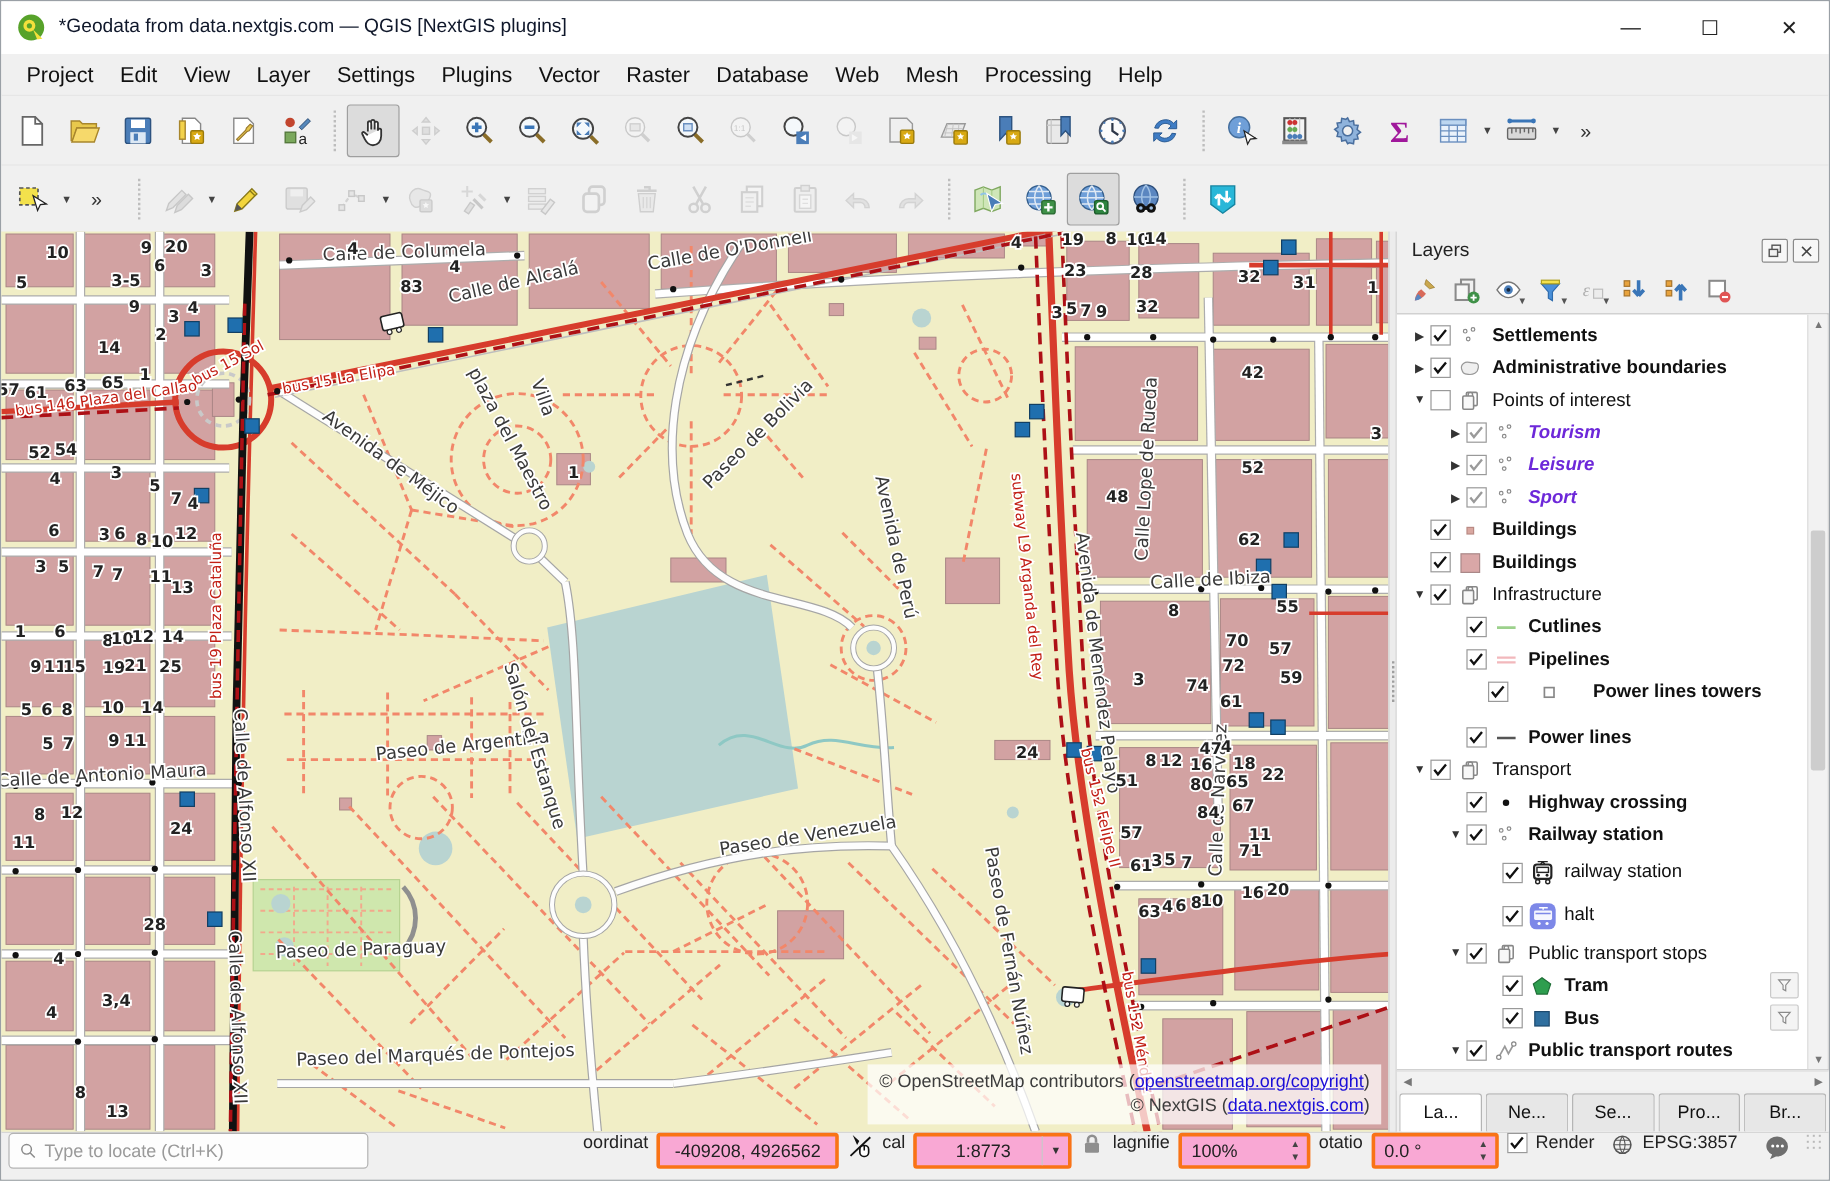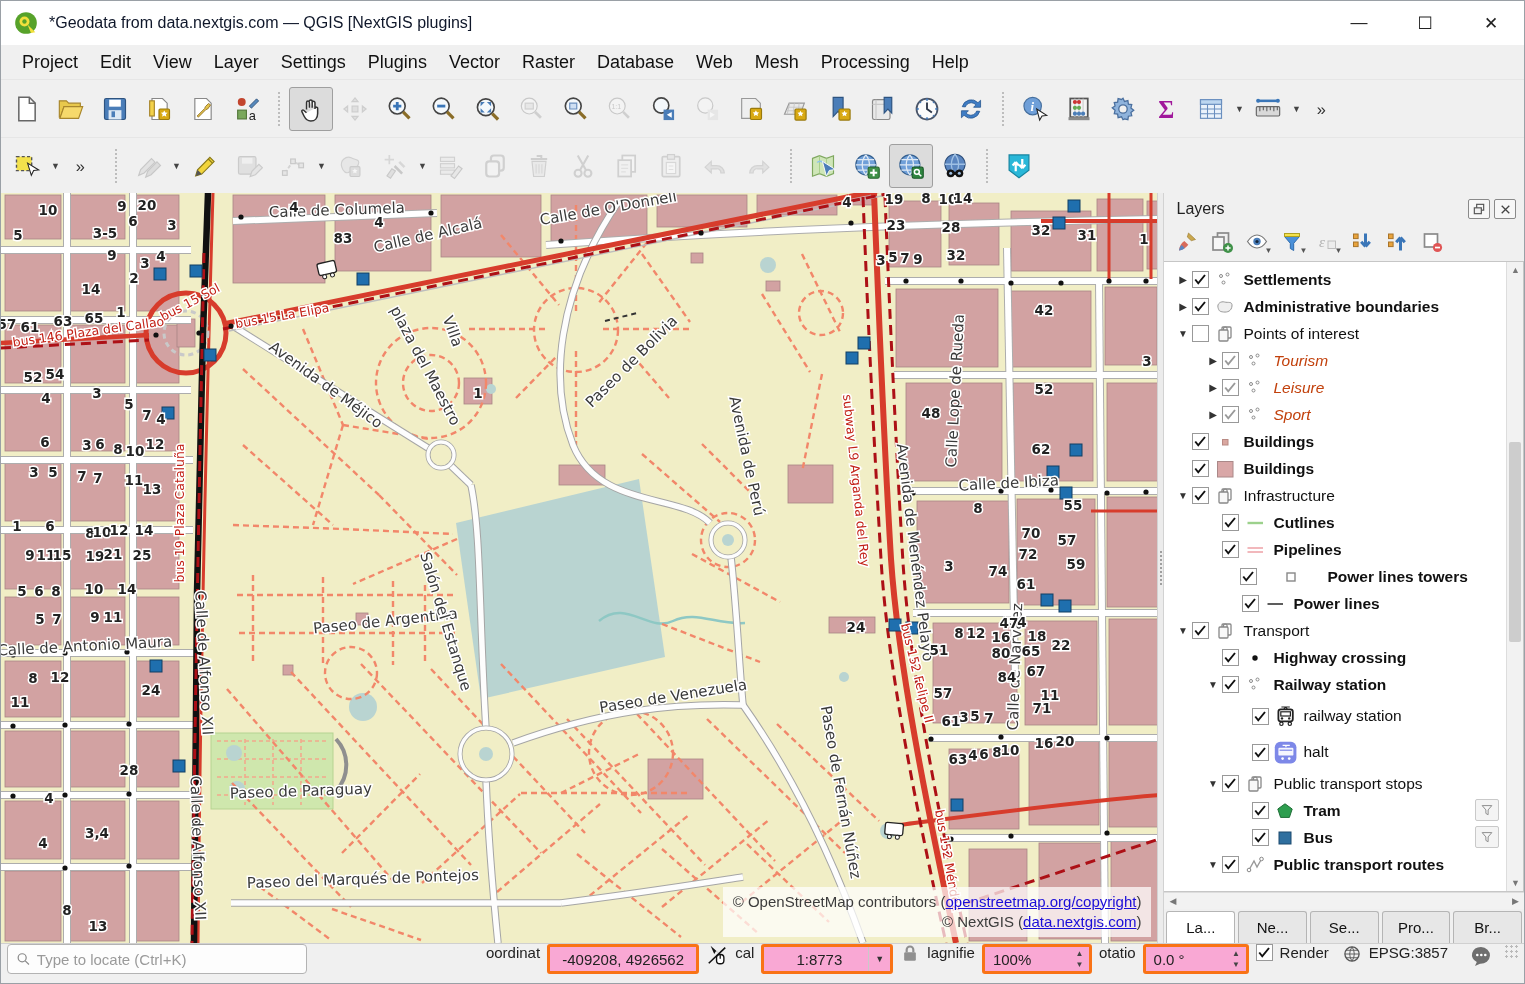--- a/index.html
+++ b/index.html
@@ -36,21 +36,21 @@
   .phbtn{width:22px;height:20px;border:1px solid #8a8a8a;border-radius:2px;margin-left:4px;display:flex;align-items:center;justify-content:center;background:#f7f7f7}
   .panel-toolbar{height:38px;display:flex;align-items:center;padding:0 6px;gap:1px}
   .ptbtn{width:34px;height:32px;display:flex;align-items:center;justify-content:center;position:relative}
   .ptbtn .mini{position:absolute;right:2px;bottom:3px;font-size:8px;color:#555}
   .tree{flex:1;background:#fff;border:1px solid #c6c6c6;border-left:none;position:relative;overflow:hidden;padding-top:4px}
   .trow{display:flex;align-items:center;font-size:15.5px;position:relative}
   .trow .exp{width:17px;text-align:center;font-size:10px;color:#333;flex:0 0 auto}
   .cb{width:17px;height:17px;border:1px solid #999;background:#fff;margin:0 4px 0 1px;flex:0 0 auto;display:flex;align-items:center;justify-content:center}
   .licon{width:24px;height:22px;margin-right:6px;display:flex;align-items:center;justify-content:center;flex:0 0 auto}
   .lbl{white-space:nowrap}
-  .b{font-weight:bold}.it{font-style:italic;color:#c2410c;font-weight:normal}
+  .b{font-weight:bold}.it{font-style:italic;color:#6d28d9;font-weight:bold}
   .frow{position:absolute;right:24px;top:2px;width:24px;height:22px;border:1px solid #c9c9c9;border-radius:2px;background:#f4f4f4;display:flex;align-items:center;justify-content:center}
   .vscroll{position:absolute;top:0;right:0;width:17px;height:100%;background:#f2f2f2;border-left:1px solid #ddd}
   .vthumb{position:absolute;left:2px;width:12px;background:#cdcdcd;border-radius:2px}
   .varr{position:absolute;left:0;width:17px;height:16px;color:#777;font-size:9px;text-align:center;line-height:16px}
   .hscroll{height:17px;background:#f2f2f2;border-top:1px solid #ddd;position:relative}
   .harr{position:absolute;top:0;width:17px;height:16px;color:#777;font-size:9px;text-align:center;line-height:16px}
   .tabs{height:34px;display:flex;gap:3px;padding:2px 2px 0 2px;background:#f0f0f0}
   .tab{flex:1;border:1px solid #b5b5b5;border-bottom:none;border-radius:3px 3px 0 0;background:#e7e7e7;font-size:15px;display:flex;align-items:center;justify-content:center}
   .tab.active{background:#fff}
   
@@ -1225,21 +1225,21 @@
               <path d="M3 10l4 5 9-11" fill="none" stroke="#111" stroke-width="2.6"></path>
             </svg>
           </span>
           <span class="licon">
             <svg viewBox="0 0 20 20" width="20" height="20">
               <rect x="6" y="6" width="8" height="8" fill="#fff" stroke="#888" stroke-width="1.4"></rect>
             </svg>
           </span>
           <span class="lbl b">Power lines towers</span>
         </div>
-        <div class="trow" style="height: 27px; padding-left: 60px;">
+        <div class="trow" style="height: 27px; padding-left: 40px; margin-top: 11px;">
           <span class="exp"></span>
           <span class="cb">
             <svg viewBox="0 0 20 20" width="15" height="15">
               <path d="M3 10l4 5 9-11" fill="none" stroke="#111" stroke-width="2.6"></path>
             </svg>
           </span>
           <span class="licon">
             <svg viewBox="0 0 20 20" width="20" height="20">
               <path d="M2.5 10h15.5" stroke="#555" stroke-width="1.9"></path>
             </svg>

